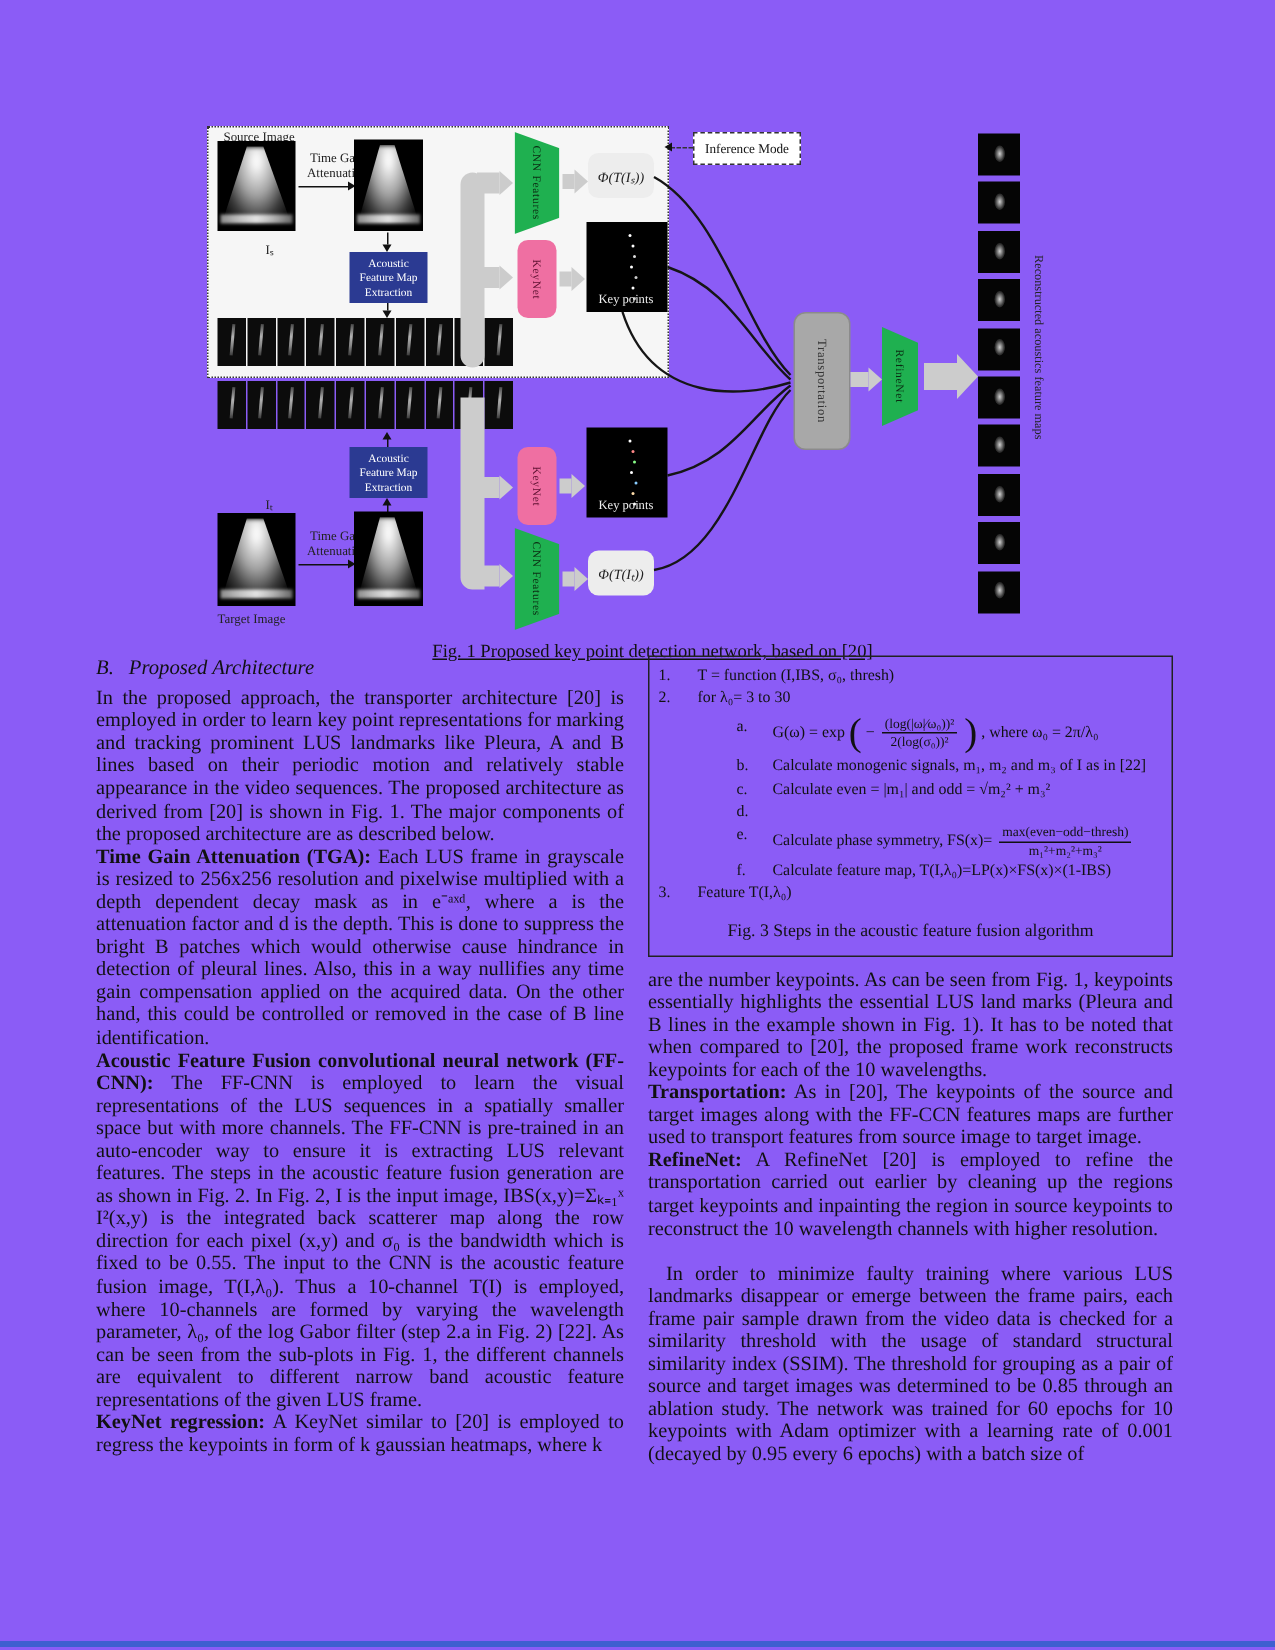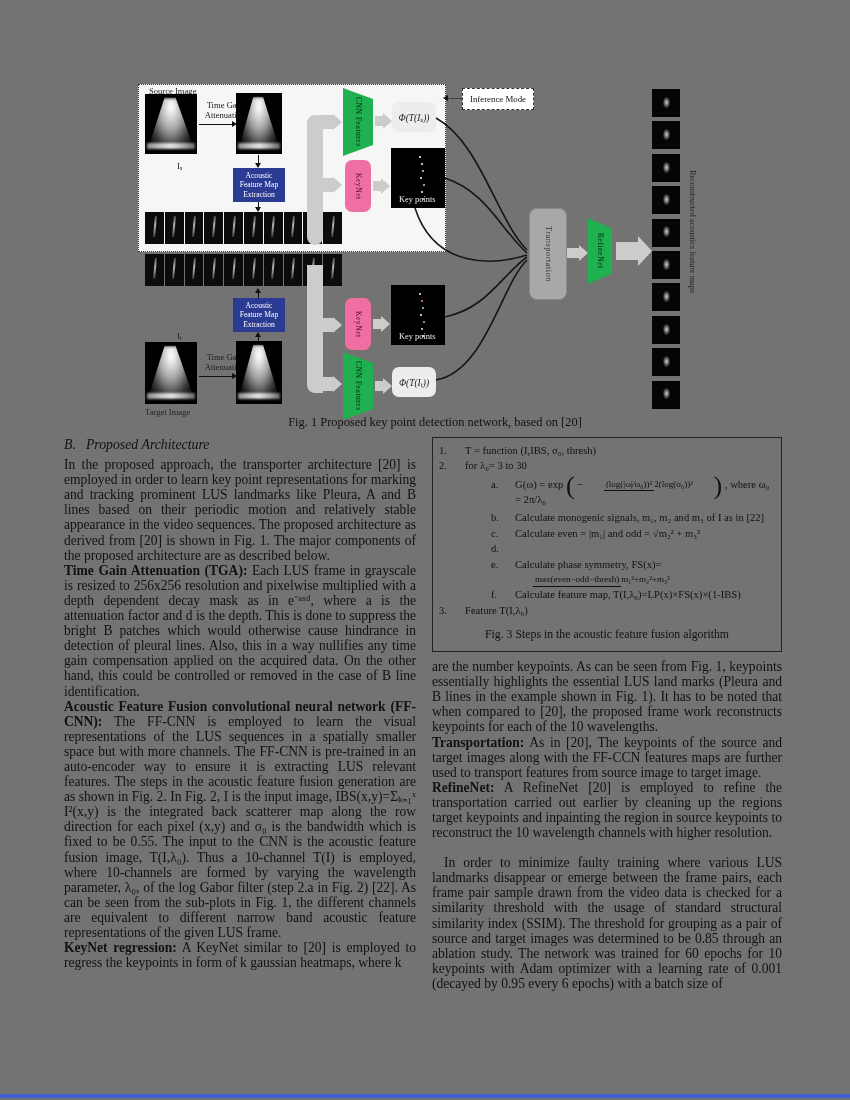--- a/index.html
+++ b/index.html
@@ -1,17 +1,17 @@
 <!DOCTYPE html>
 <html><head>
 <meta charset="utf-8">
 <style>
   html,body { margin:0; padding:0; background:#fff; }
   #page {
-    position:relative; width:850px; height:1100px; background:#737373;
+    position:relative; width:850px; height:1100px; background:#8b5cf6;
     font-family:"Liberation Serif", serif; color:#111; overflow:hidden;
   }
   
   #fig1 { position:absolute; left:135px; top:80px; width:600px; height:348px; }
   .abs { position:absolute; }
   .dashed-region { border:1.6px dotted #333; background:#f6f6f6; }
   .us { background:#000; overflow:hidden; }
   .us .cone { position:absolute; left:6%; top:6%; width:88%; height:88%;
     background:radial-gradient(ellipse at 50% 18%, rgba(255,255,255,.97) 6%, rgba(215,215,215,.75) 38%, rgba(130,130,130,.45) 65%, rgba(40,40,40,.15) 88%);
     clip-path:polygon(36% 0, 60% 0, 100% 96%, 0 96%);
@@ -53,40 +53,40 @@
   .tri-r { width:0; height:0; border-top:3.5px solid transparent; border-bottom:3.5px solid transparent; border-left:5px solid #111; }
   .tri-l { width:0; height:0; border-top:3.5px solid transparent; border-bottom:3.5px solid transparent; border-right:5px solid #111; }
   
   .gshaft { background:#cccccc; }
   .ghead-r { width:0; height:0; border-top:11px solid transparent; border-bottom:11px solid transparent; border-left:11px solid #cccccc; }
   .ghead-r.sm { border-top-width:8px; border-bottom-width:8px; border-left-width:9px; }
   .ghead-r.big { border-top-width:15px; border-bottom-width:15px; border-left-width:14px; }
   .inference { border:1.6px dashed #333; background:#fff; font-size:8.8px; display:flex; align-items:center; justify-content:center; }
   .dashline { border-top:1.4px dashed #333; }
   #fig1 svg { position:absolute; left:0; top:0; pointer-events:none; }
-  #fig1-caption { position:absolute; left:135px; top:415px; width:600px; text-align:center; font-size:12.4px; }
+  #fig1-caption { position:absolute; left:135px; top:427px; width:600px; text-align:center; font-size:12.4px;text-decoration:underline; }
   
   .col { position:absolute; top:437px; width:352px; font-size:13.55px; line-height:15.1px; text-align:justify; }
   #col-left { left:64px; }
   #col-right { left:432px; width:350px; }
   .col p { margin:0; }
   .col .lead { font-weight:bold; }
   h3.subhead { margin:0 0 5px 0; font-size:13.8px; font-style:italic; font-weight:normal; }
   h3.subhead .hn { margin-right:10px; }
   .indent1 { text-indent:12px; }
   .gap { height:15px; }
   
   #fig2 { border:1.2px solid #222; padding:5px 6px 2px 6px; font-size:10.6px; line-height:1.45;
     text-align:left; margin-bottom:7px; }
   .alg-row { display:flex; }
   .alg-n { width:26px; flex:none; }
   .alg-ind { width:52px; flex:none; }
   .alg-n2 { width:24px; flex:none; }
   .alg-c { flex:1; }
-  .frac { display:inline-flex; flex-direction:row; vertical-align:middle; text-align:center; font-size:9px; line-height:1.25; margin:0 18px; }
+  .frac { display:inline-flex; flex-direction:column; vertical-align:middle; text-align:center; font-size:9px; line-height:1.25; margin:0 2px; }
   .frac .num { border-bottom:1px solid #111; padding:0 2px; }
   .bigp { font-size:26px; font-weight:200; vertical-align:middle; line-height:0; }
   #fig2-caption { text-align:center; font-size:11.8px; margin:8px 0 6px 0; }
   #bottom-rule { position:absolute; left:0; top:1094px; width:850px; height:4px; background:#3f5fd0; }
 </style>
 </head>
 <body>
 
 <div id="page">
 

